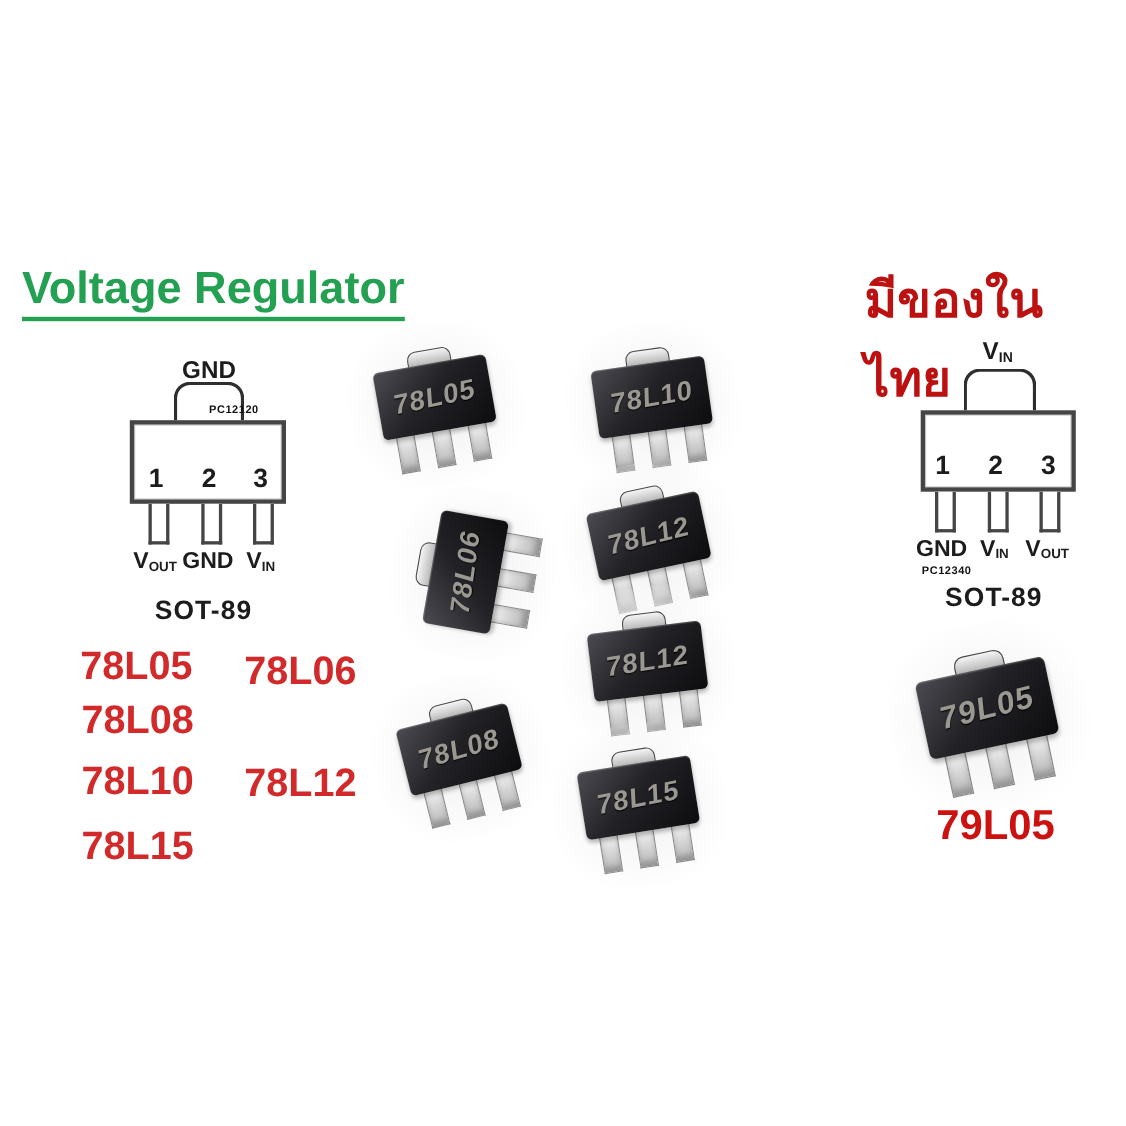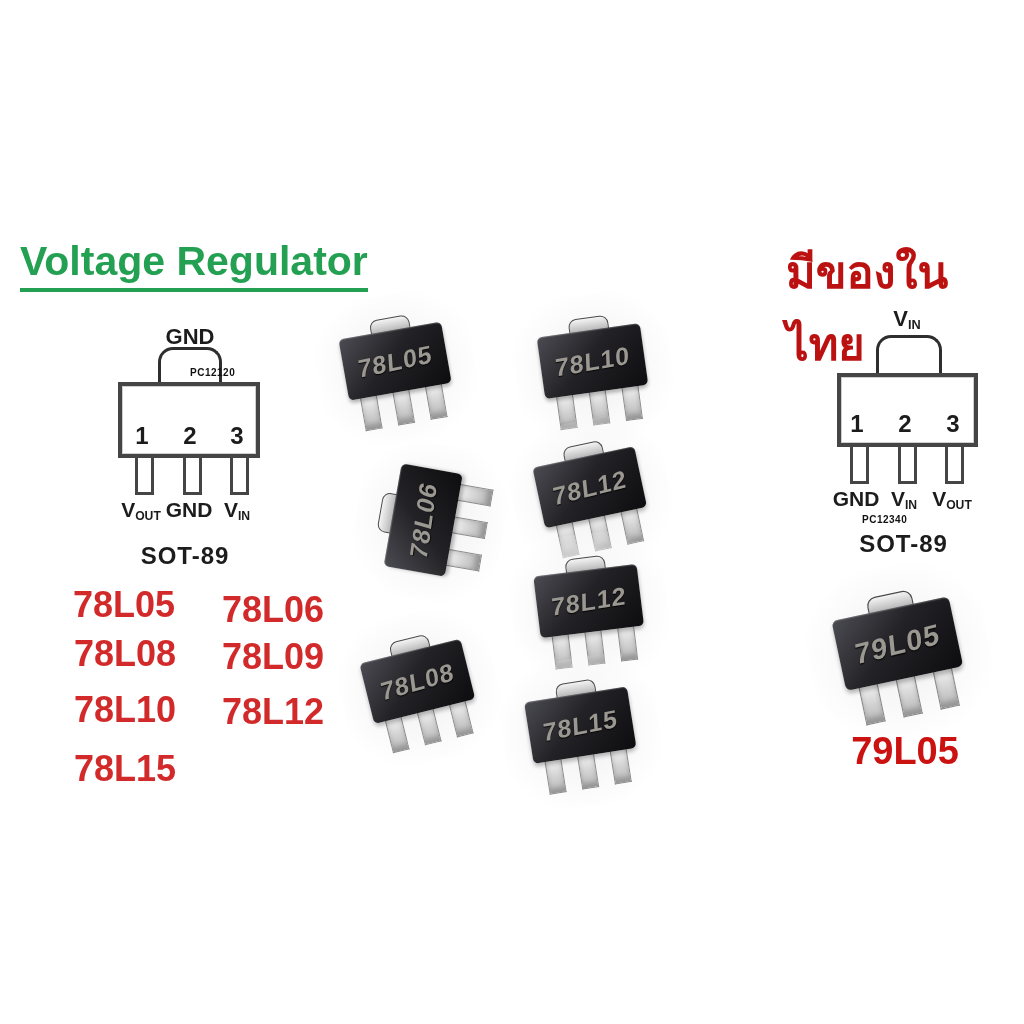--- a/index.html
+++ b/index.html
@@ -116,21 +116,21 @@
   <div class="abs dg-leg" style="left:945px; top:447px;"></div>
   <div class="abs dg-pin-label" style="left:819px; top:487px;">
     <span>GND</span><span class="sub"></span>
   </div>
   <div class="abs dg-pin-label" style="left:867px; top:487px;">
     <span>V</span><span class="sub">IN</span>
   </div>
   <div class="abs dg-pin-label" style="left:915px; top:487px;">
     <span>V</span><span class="sub">OUT</span>
   </div>
-  <div class="abs dg-code" style="left:838px; top:514px;margin-left:24px;">PC12340</div>
+  <div class="abs dg-code" style="left:838px; top:514px;">PC12340</div>
   <div class="abs dg-pkg" style="left:837px; top:530px; width:133px;">SOT-89</div>
 
   <div class="chip chip-78l05">
     <div class="tab"></div>
     <div class="cbody">
       <span class="mark">78L05</span>
     </div>
     <div class="leg l1"></div>
       <div class="leg l2"></div>
       <div class="leg l3"></div>
@@ -202,20 +202,19 @@
       <span class="mark">79L05</span>
     </div>
     <div class="leg l1"></div>
       <div class="leg l2"></div>
       <div class="leg l3"></div>
   </div>
 
   <span class="abs part" style="left:73px;  top:584px;">78L05</span>
   <span class="abs part" style="left:222px; top:589px;">78L06</span>
   <span class="abs part" style="left:74px;  top:633px;">78L08</span>
-  <span class="abs part" style="left:222px; top:636px;">78L09</span>
   <span class="abs part" style="left:74px;  top:689px;">78L10</span>
   <span class="abs part" style="left:222px; top:691px;">78L12</span>
   <span class="abs part" style="left:74px;  top:748px;">78L15</span>
 
   <div class="abs photo-label" style="left:845px; top:730px;">79L05</div>
 
 </div>
 
 </body></html>

